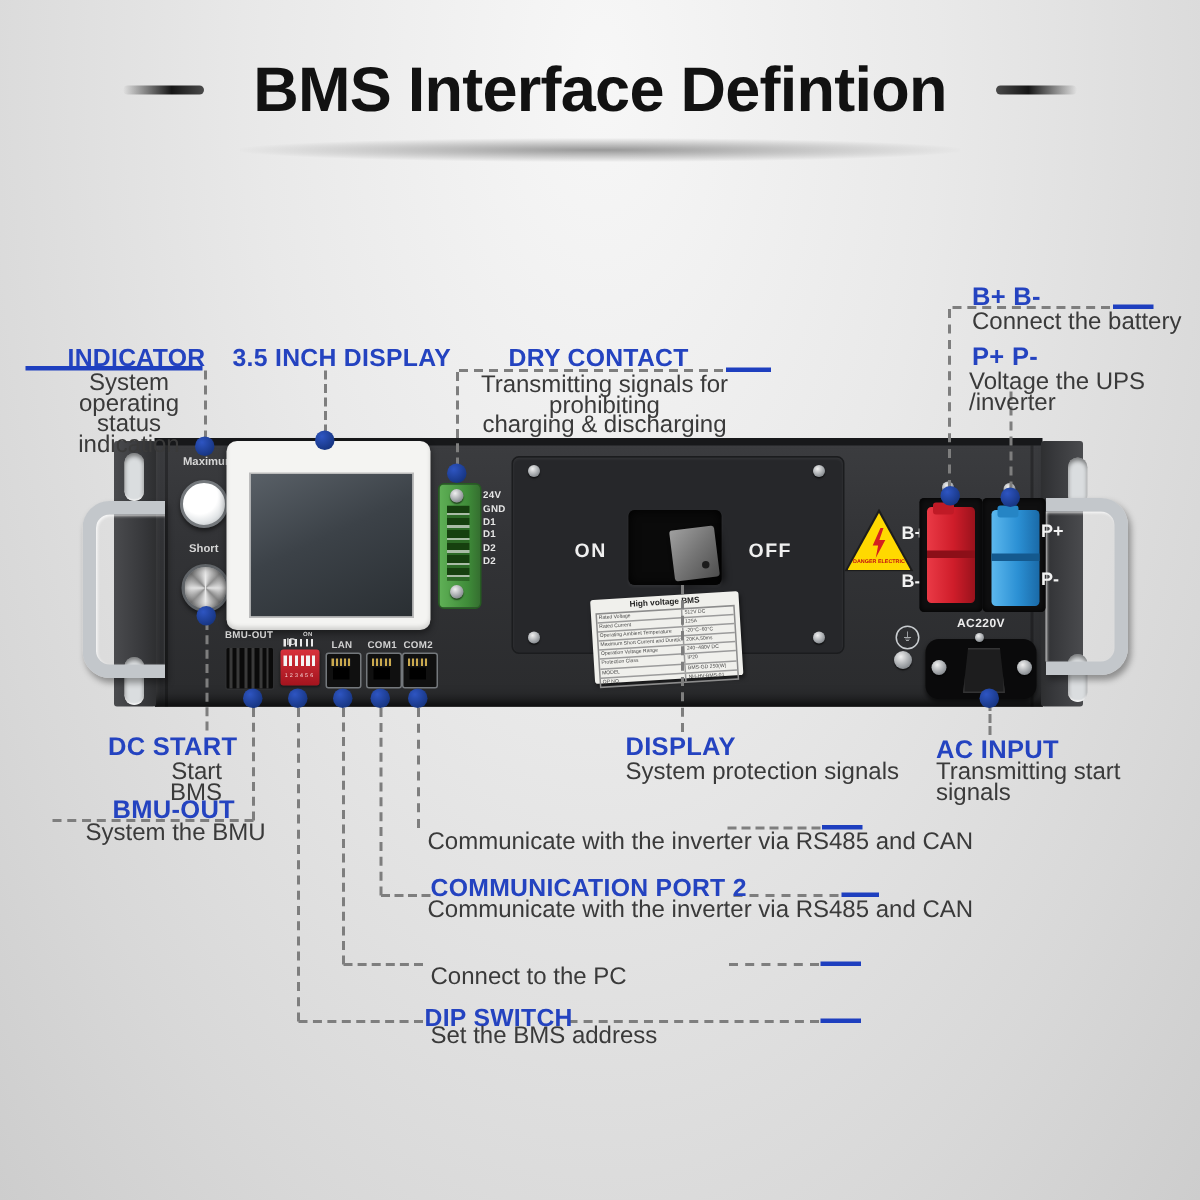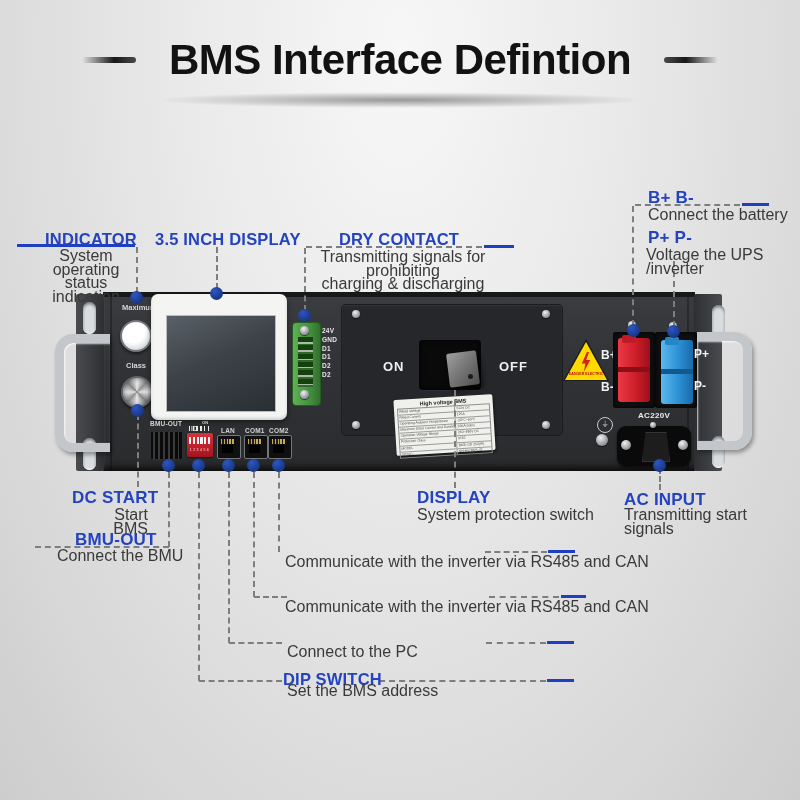--- a/index.html
+++ b/index.html
@@ -149,21 +149,21 @@
   <div class="ear r"></div>
   <div class="slot" style="left:83px;top:302px"></div>
   <div class="slot" style="left:83px;top:438px"></div>
   <div class="slot" style="left:712px;top:305px"></div>
   <div class="slot" style="left:712px;top:436px"></div>
   <div class="handle l"></div>
   <div class="handle r"></div>
 
   <div class="devtxt" style="left:122px;top:303px;font-size:7.5px">Maximum</div>
   <div class="led"></div>
-  <div class="devtxt" style="left:126px;top:361px;font-size:7.5px">Class</div>
+  <div class="devtxt" style="left:126px;top:361px;font-size:7.5px">Short</div>
   <div class="startbtn"></div>
 
   <div class="display"></div>
   <div class="screen"></div>
 
   <div class="gterm"></div>
   <div class="gslots"></div>
   <div class="screw" style="left:300px;top:326px;width:9px;height:9px"></div>
   <div class="screw" style="left:300px;top:390px;width:9px;height:9px"></div>
   <div class="pinlabels">
@@ -337,25 +337,26 @@
     <div>charging &amp; discharging</div>
   </div>
   <div class="co" style="left:648px;top:188px">B+ B-</div>
   <div class="cd" style="left:648px;top:208px">Connect the battery</div>
   <div class="co" style="left:648px;top:228px">P+ P-</div>
   <div class="cd" style="left:646px;top:248px">Voltage the UPS /inverter</div>
 
   <div class="co" style="left:72px;top:488px">DC START</div>
   <div class="cd" style="left:88px;top:508px;width:60px;text-align:right">Start BMS</div>
   <div class="co" style="left:75px;top:530px">BMU-OUT</div>
-  <div class="cd" style="left:57px;top:549px">Connect the BMU</div>
+  <div class="cd" style="left:57px;top:549px">System the BMU</div>
   <div class="co" style="left:417px;top:488px">DISPLAY</div>
-  <div class="cd" style="left:417px;top:508px">System protection switch</div>
+  <div class="cd" style="left:417px;top:508px">System protection signals</div>
   <div class="co" style="left:624px;top:490px">AC INPUT</div>
   <div class="cd" style="left:624px;top:508px">Transmitting start signals</div>
 
   <div class="cd" style="left:285px;top:555px">Communicate with the inverter via RS485 and CAN</div>
+  <div class="co md" style="left:287px;top:583px">COMMUNICATION PORT 2</div>
   <div class="cd" style="left:285px;top:600px">Communicate with the inverter via RS485 and CAN</div>
   <div class="cd" style="left:287px;top:645px">Connect to the PC</div>
   <div class="co md" style="left:283px;top:670px">DIP SWITCH</div>
   <div class="cd" style="left:287px;top:684px">Set the BMS address</div>
 
 </div>
 
 </body></html>

